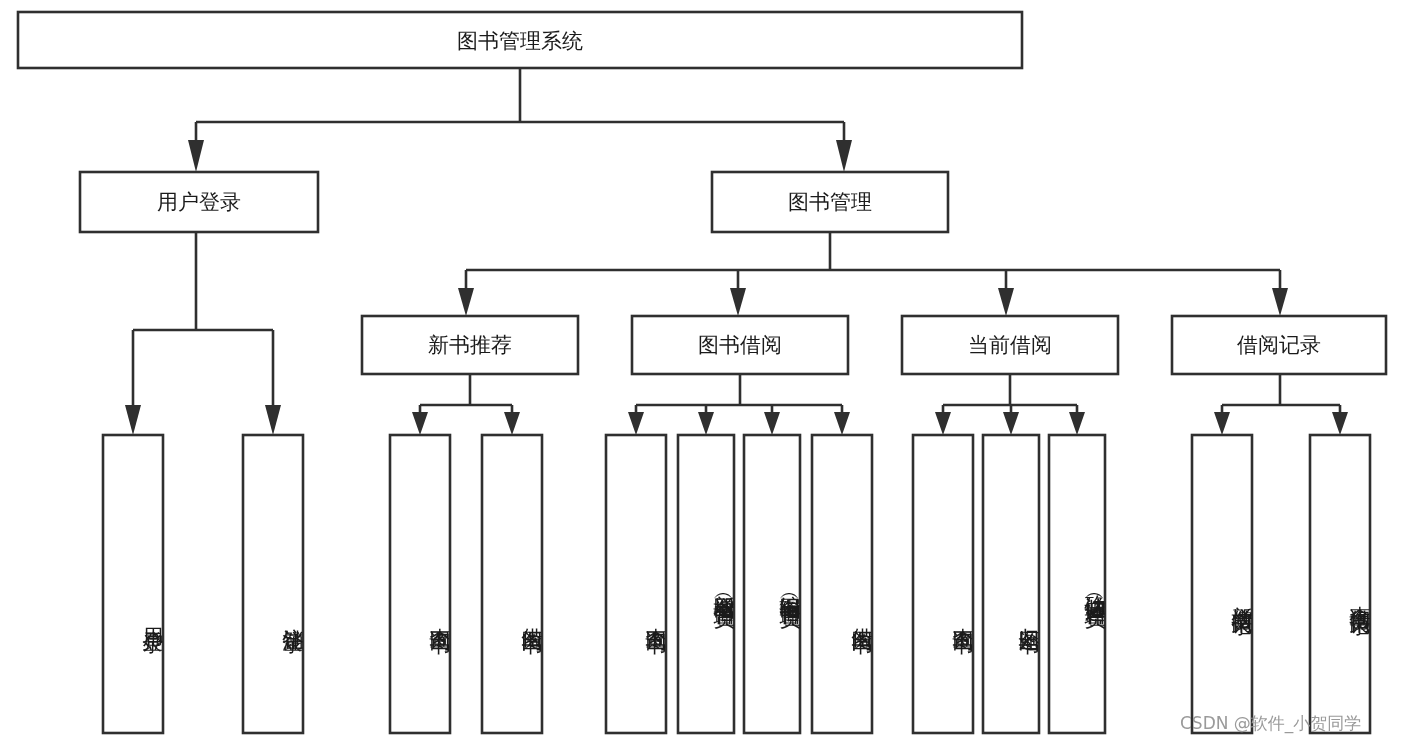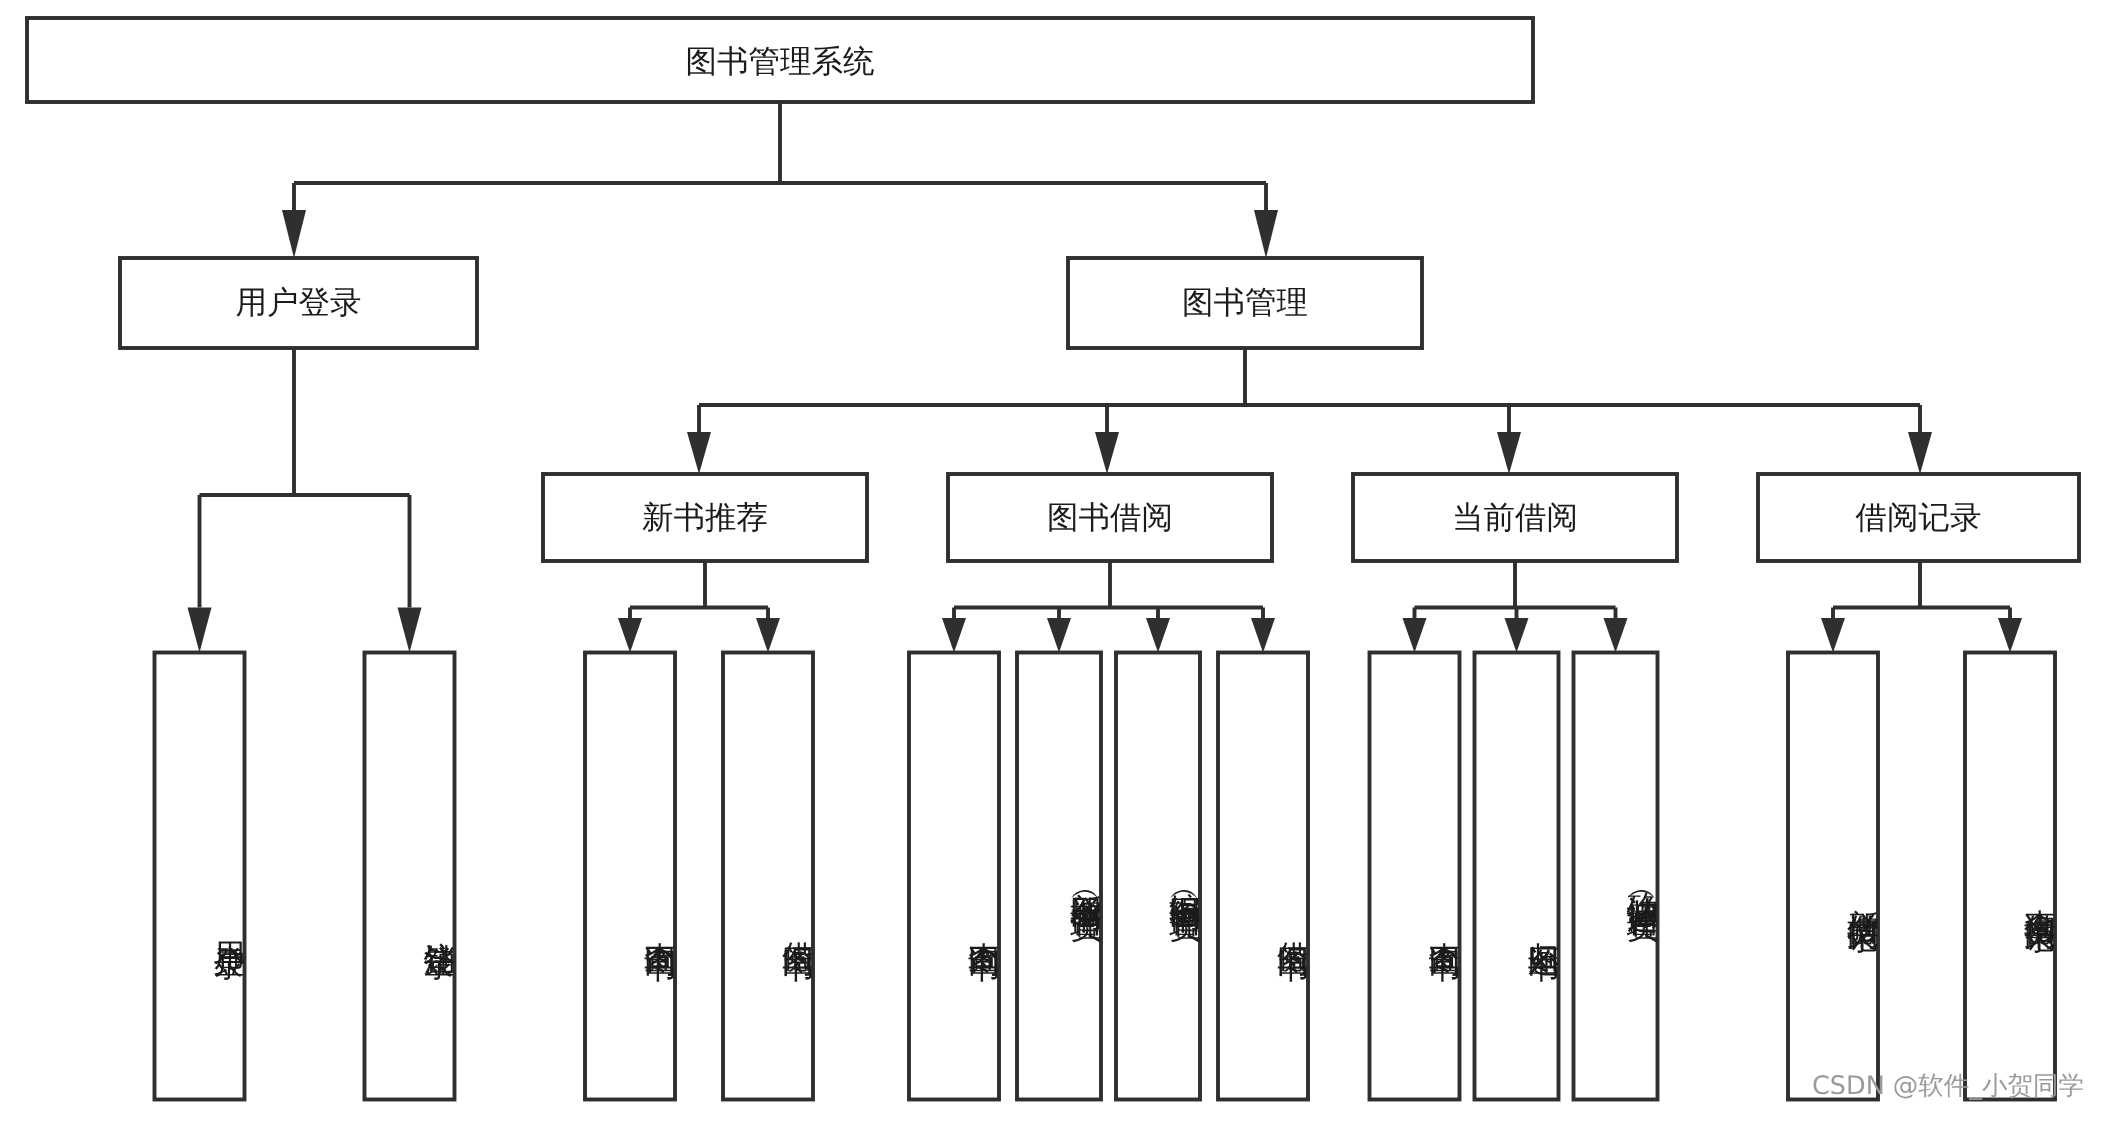--- a/index.html
+++ b/index.html
@@ -57,21 +57,21 @@
     line-height: 1;
     white-space: nowrap;
     text-align: center;
     display: flex;
     align-items: flex-start;
     justify-content: center;
     pointer-events: none;
   }
   .watermark {
     position: absolute;
-    left: 1208px;
+    left: 1180px;
     top: 712px;
     font-family: "DejaVu Sans", "Liberation Sans", sans-serif;
     font-size: 17px;
     color: #9a9a9a;
     white-space: nowrap;
   }
 </style>
 </head>
 <body>
 

